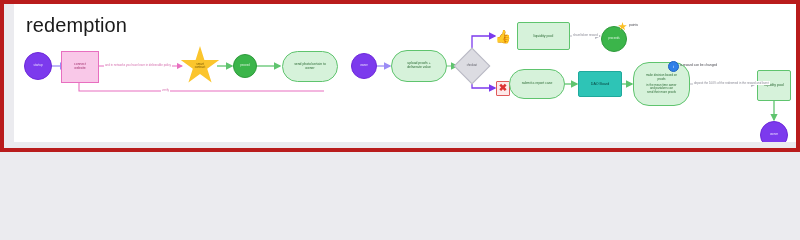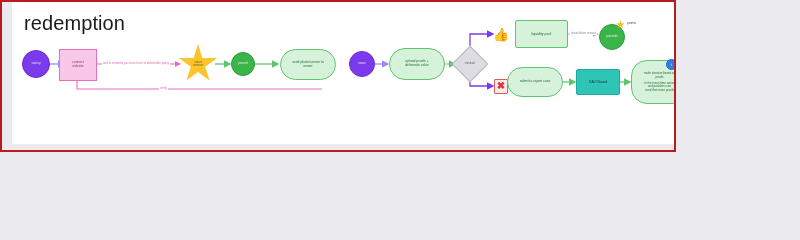--- a/index.html
+++ b/index.html
@@ -1,23 +1,23 @@
 <!DOCTYPE html>
 <html><head>
 <meta charset="utf-8">
 <style>
   html,body{margin:0;padding:0;background:#ebebef;}
   body{font-family:"Liberation Sans",sans-serif;}
   #canvas{
     position:relative;
-    width:676px;height:152px;
+    width:800px;height:152px;
     background:#ffffff;
     overflow:hidden;
     box-sizing:border-box;
-    border:2px solid #b91c1c;
+    border:4px solid #b91c1c;
   }
   #canvas::before{
     content:"";position:absolute;left:0;top:0;width:10px;height:152px;
     background:#ebebef;
   }
   #canvas::after{
     content:"";position:absolute;left:0;bottom:0;width:800px;height:6px;
     background:#ebebef;
   }
   #svg{position:absolute;left:0;top:0;width:800px;height:152px;}

